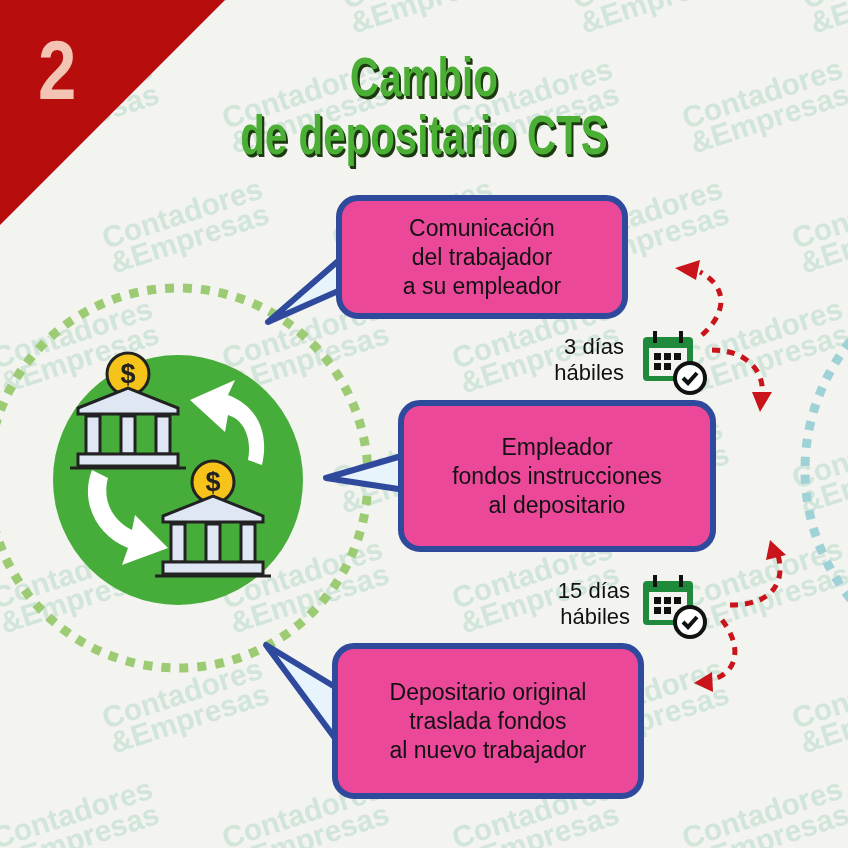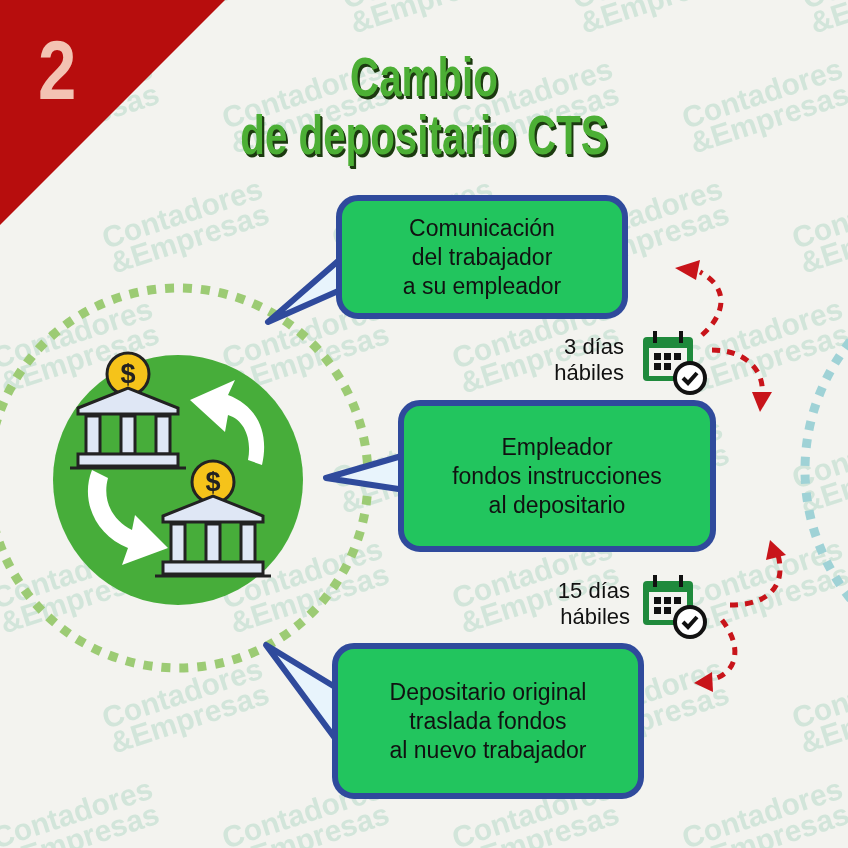--- a/index.html
+++ b/index.html
@@ -4,21 +4,21 @@
 <style>
   html,body{margin:0;padding:0;}
   body{width:848px;height:848px;overflow:hidden;position:relative;background:#f3f3ef;font-family:"Liberation Sans",sans-serif;}
   .layer{position:absolute;left:0;top:0;width:848px;height:848px;}
   .wm{position:absolute;font-family:"Liberation Sans",sans-serif;font-weight:bold;color:#cfe4d8;font-size:30px;line-height:26px;transform:rotate(-18deg);white-space:pre;opacity:.9;}
   .corner{position:absolute;left:0;top:0;width:0;height:0;border-top:225px solid #b70d0d;border-right:225px solid transparent;}
   .num{position:absolute;left:38px;top:22px;font-size:84px;font-weight:bold;color:#f3c3b3;font-family:"Liberation Sans",sans-serif;transform:scaleX(.82);transform-origin:left top;}
   .title{position:absolute;left:0;width:848px;text-align:center;font-weight:bold;color:#4caf35;font-family:"Liberation Sans",sans-serif;transform:scaleX(.72);text-shadow:2px 2px 0 #1c3a10,3px 3px 0 #1c3a10;letter-spacing:0px;}
   .t1{top:48px;font-size:56px;line-height:58px;left:0;}
   .t2{top:106px;font-size:56px;line-height:58px;}
-  .bubble{position:absolute;background:#22c55e;border:6px solid #2f4a9c;border-radius:22px;display:flex;align-items:center;justify-content:center;text-align:center;font-size:23px;line-height:29px;color:#111;}
+  .bubble{position:absolute;background:#ec4899;border:6px solid #2f4a9c;border-radius:22px;display:flex;align-items:center;justify-content:center;text-align:center;font-size:23px;line-height:29px;color:#111;}
   .bubble span{display:block;}
   .days{position:absolute;font-size:22px;line-height:26px;color:#111;text-align:right;}
 </style>
 </head>
 <body>
 
 <div class="layer" id="wm">
     <div class="wm" style="left: -116.667px; top: -40px;">Contadores
 &amp;Empresas</div>
     <div class="wm" style="left: 113.333px; top: -40px;">Contadores

